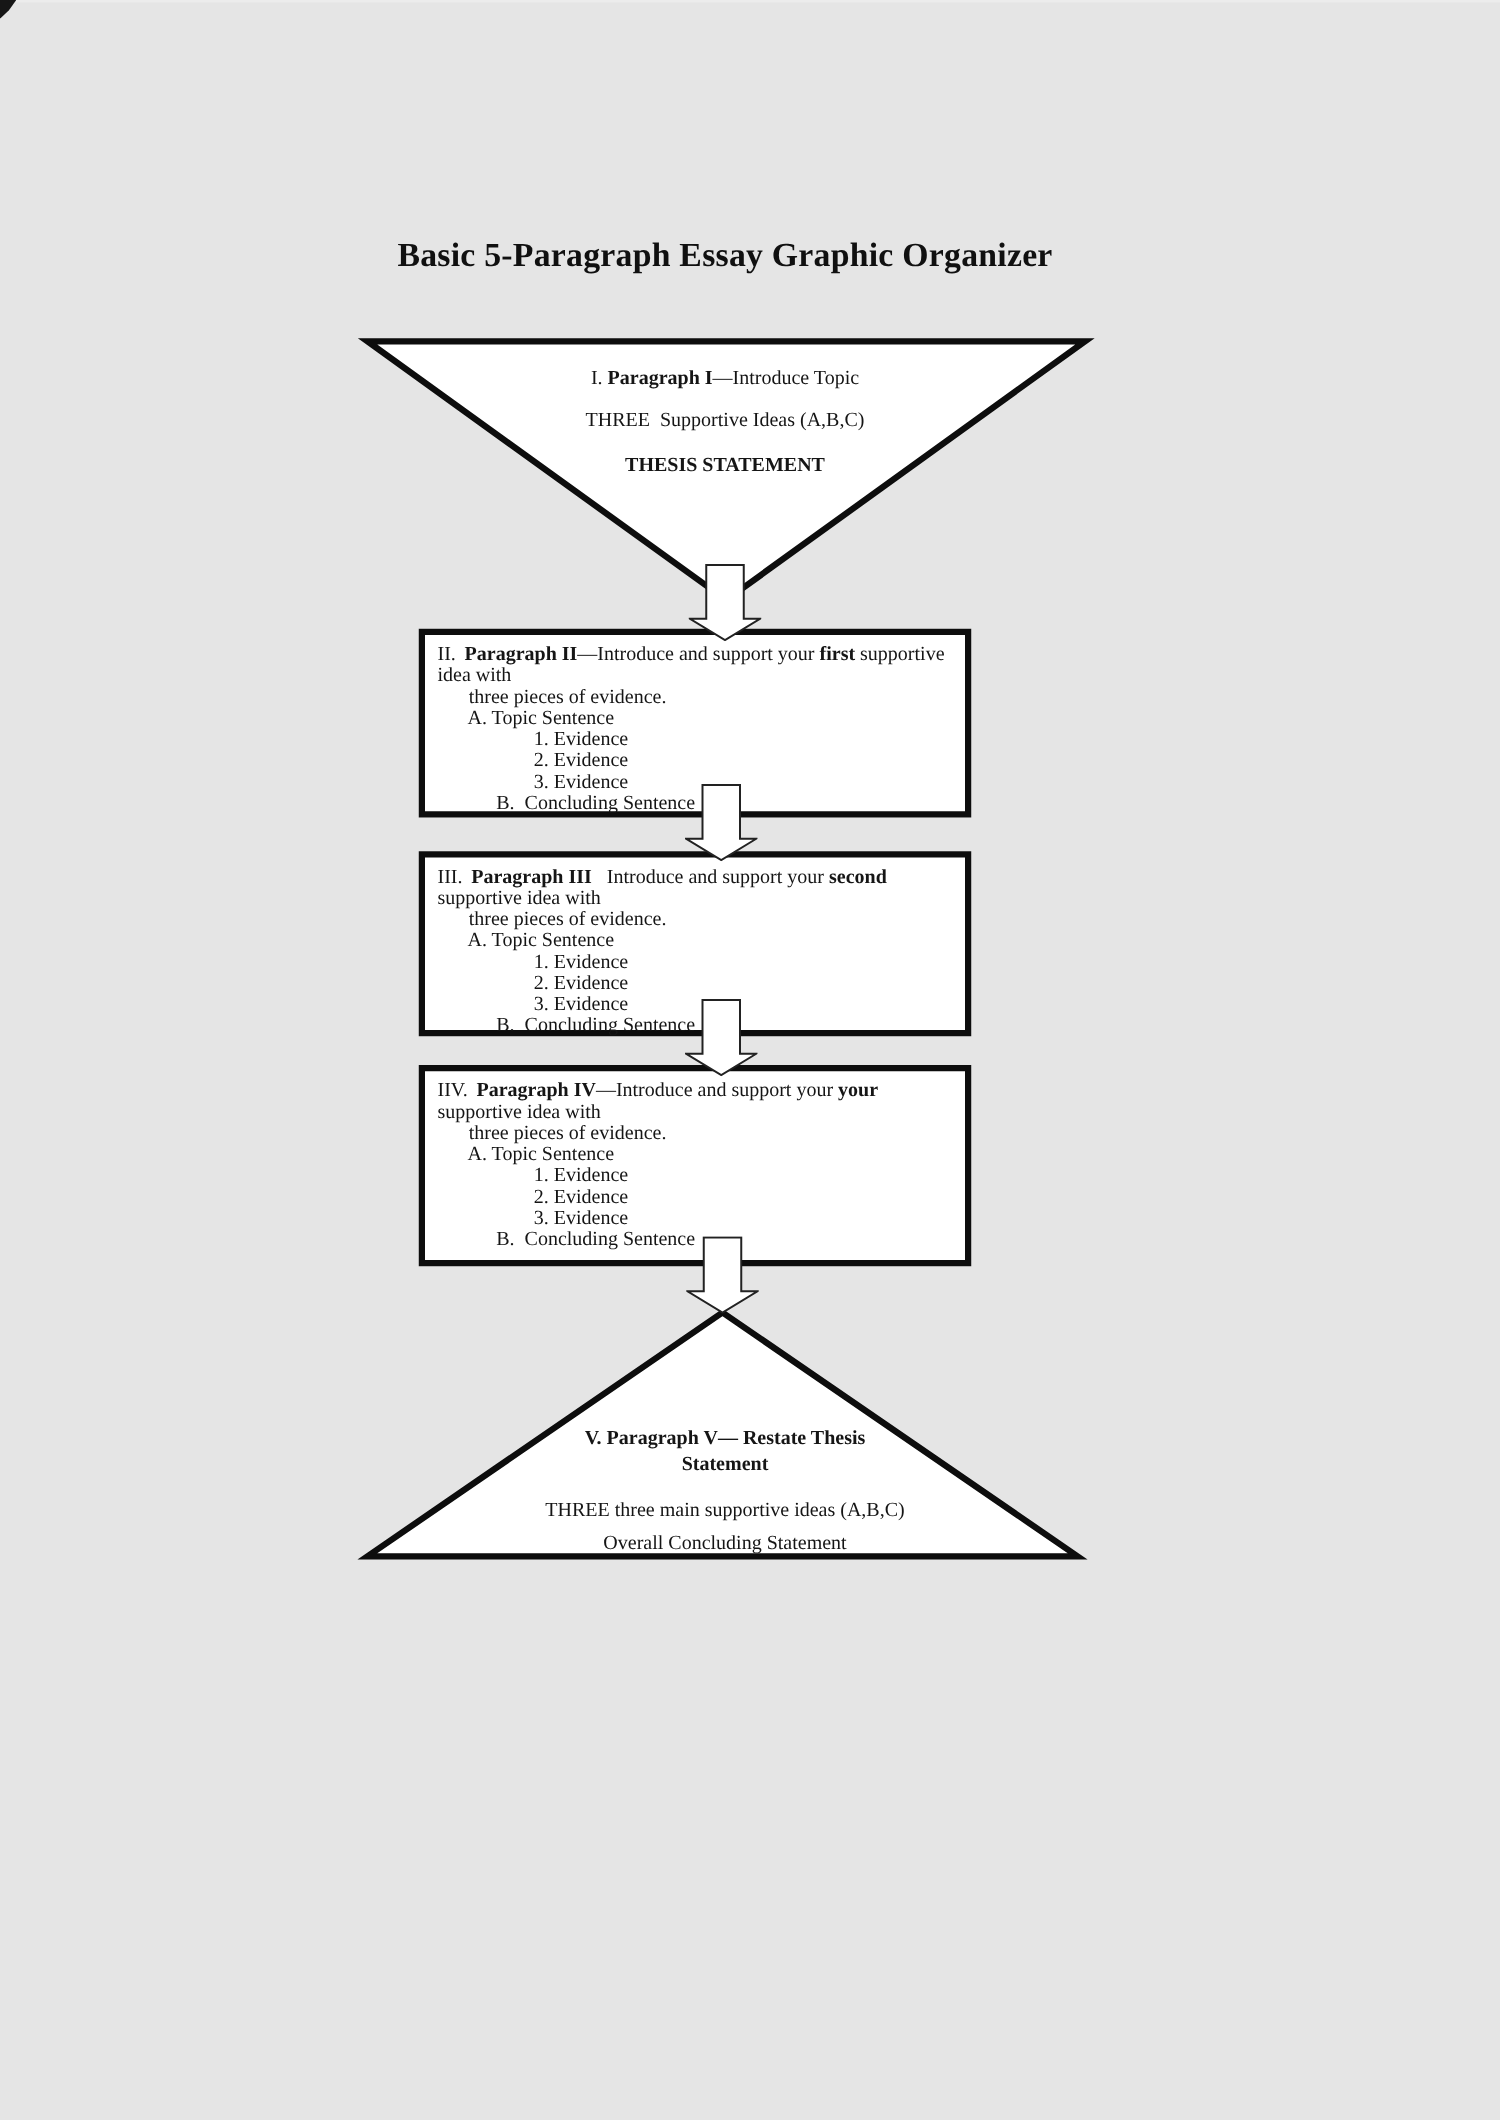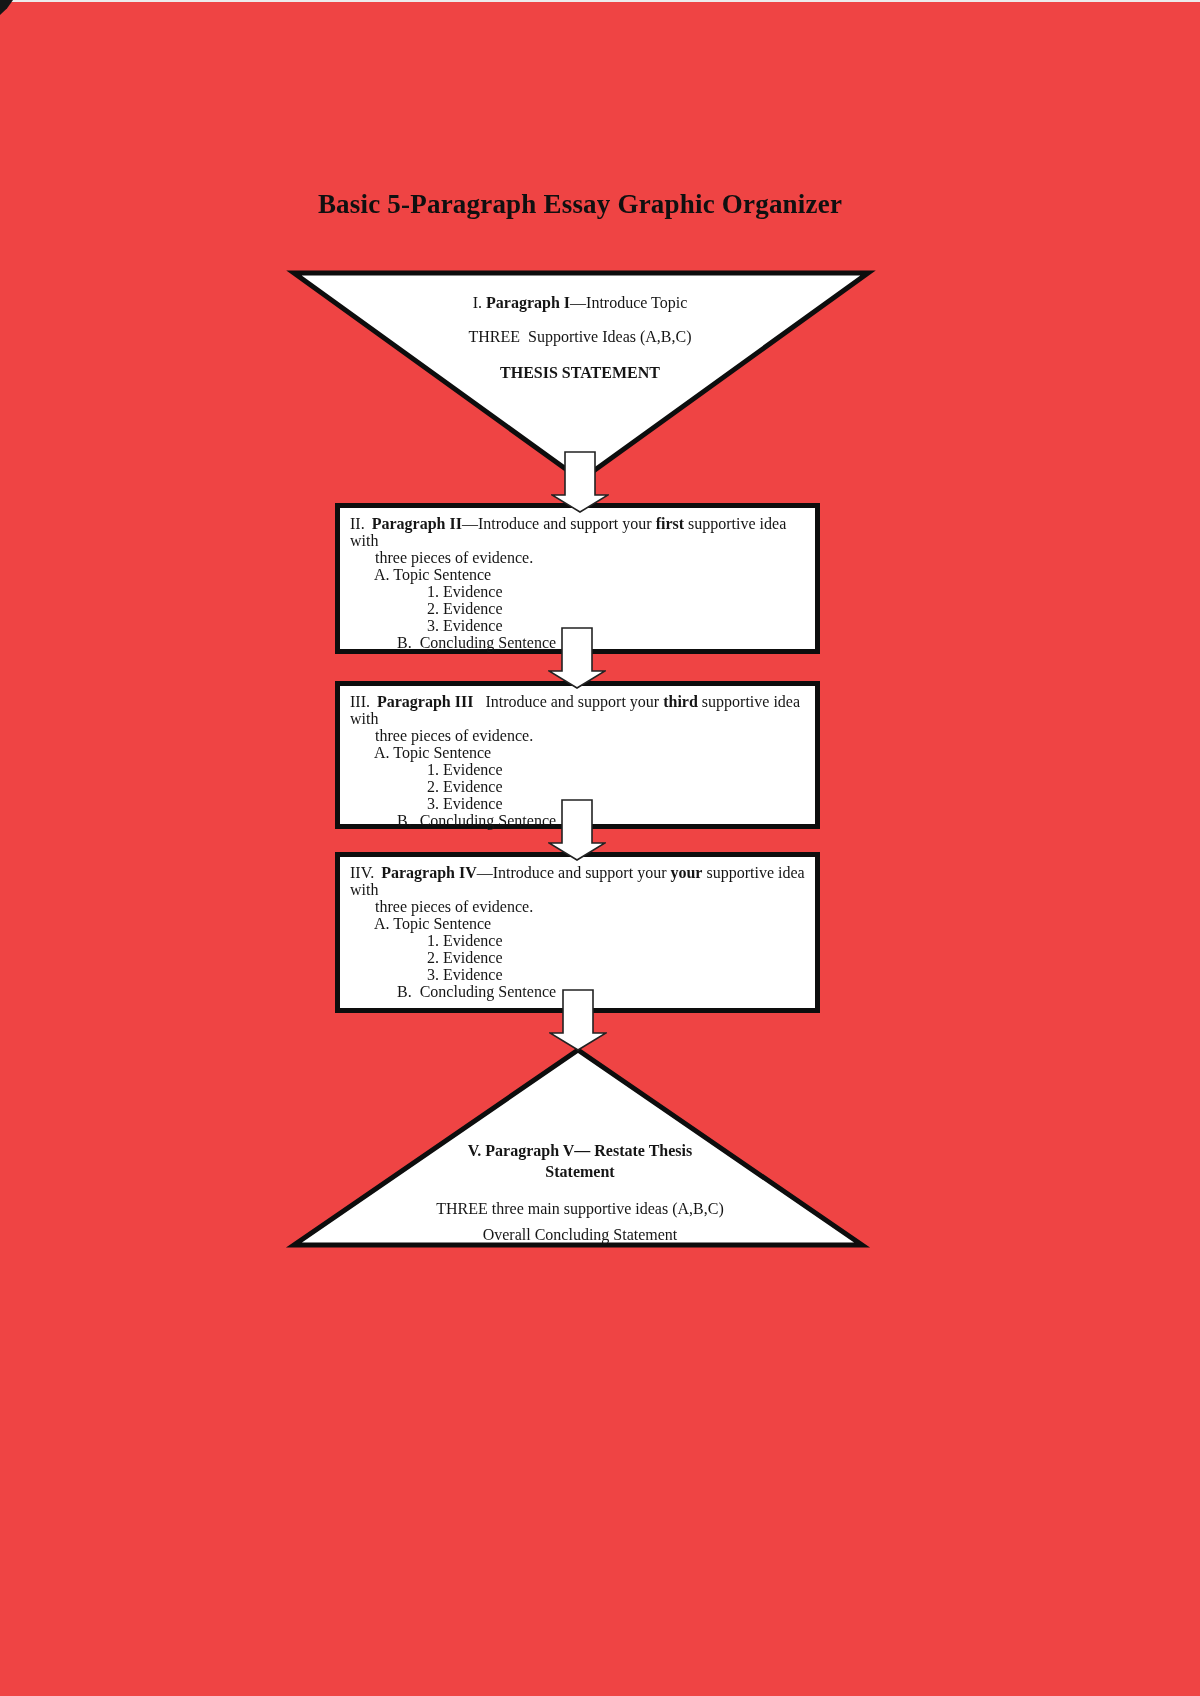--- a/index.html
+++ b/index.html
@@ -1,19 +1,19 @@
 <!DOCTYPE html>
 <html><head>
 <meta charset="utf-8">
 <style>
   html,body{margin:0;padding:0;background:#ffffff;}
   .page{
     position:relative;
     width:1200px;height:1696px;
-    background:#ef4444;
+    background:#e5e5e5;
     font-family:"Liberation Serif","DejaVu Serif",serif;
     color:#151515;
     overflow:hidden;
   }
   .scan-edge{
     position:absolute;top:0;left:0;width:100%;height:2px;background:#ececec;
   }
   .scan-corner{
     position:absolute;top:0;left:0;width:13px;height:15px;background:#161616;
     clip-path:polygon(0 0,100% 0,55% 55%,0 100%);
@@ -23,21 +23,21 @@
     text-align:center;font-size:27px;font-weight:bold;letter-spacing:.2px;
     color:#101010;
   }
   .shape-svg{position:absolute;z-index:1;}
   .tri-text{
     position:absolute;left:280px;width:600px;text-align:center;
     font-size:16px;line-height:18px;z-index:3;
   }
   .bold{font-weight:bold;}
   .pbox{
-    position:absolute;left:335px;width:485px;
+    position:absolute;left:335px;width:442px;
     box-sizing:border-box;border:5px solid #0d0d0d;background:#ffffff;
     z-index:2;
     font-size:16px;line-height:17px;
     padding:7px 8px 0 10px;
   }
   .pbox .lead{margin-left:0;}
   .pbox .lead-wrap{margin-left:25px;}
   .pbox .topic{margin-left:24px;}
   .pbox .evid{margin-left:77px;}
   .pbox .concl{margin-left:47px;}
@@ -83,21 +83,21 @@
     <div class="lead-wrap">three pieces of evidence.</div>
     <div class="topic">A. Topic Sentence</div>
     <div class="evid">1. Evidence</div>
     <div class="evid">2. Evidence</div>
     <div class="evid">3. Evidence</div>
     <div class="concl">B.&nbsp; Concluding Sentence</div>
   </div>
 
   <div class="pbox" style="top:681px;height:148px;">
     <div class="lead">
-      <span class="numeral">III.</span><span class="bold">Paragraph III</span><span>&nbsp;&nbsp; Introduce and support your </span><span class="bold">third</span><span> supportive idea with</span>
+      <span class="numeral">III.</span><span class="bold">Paragraph III</span><span>&nbsp;&nbsp; Introduce and support your </span><span class="bold">second</span><span> supportive idea with</span>
     </div>
     <div class="lead-wrap">three pieces of evidence.</div>
     <div class="topic">A. Topic Sentence</div>
     <div class="evid">1. Evidence</div>
     <div class="evid">2. Evidence</div>
     <div class="evid">3. Evidence</div>
     <div class="concl">B.&nbsp; Concluding Sentence</div>
   </div>
 
   <div class="pbox" style="top:852px;height:161px;">

